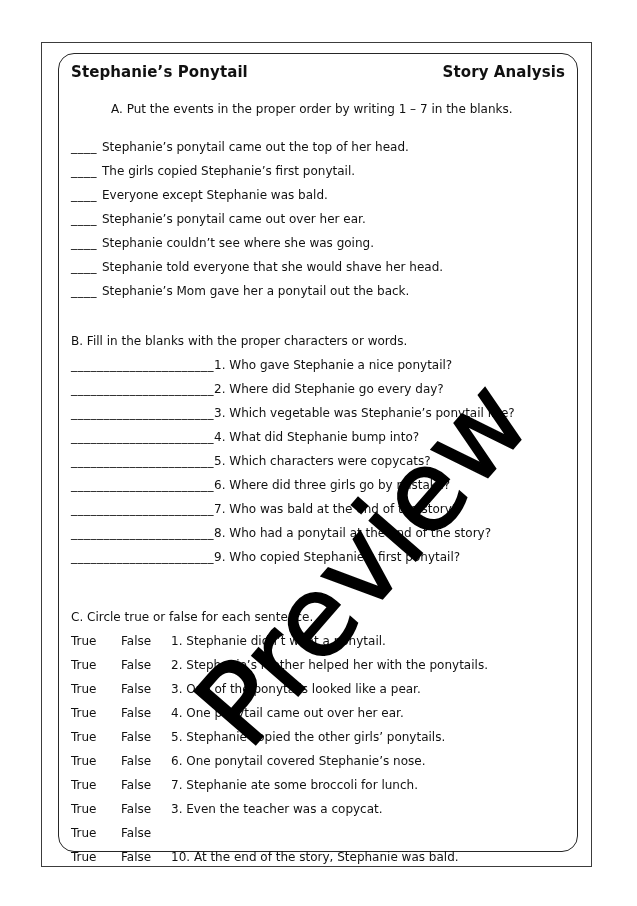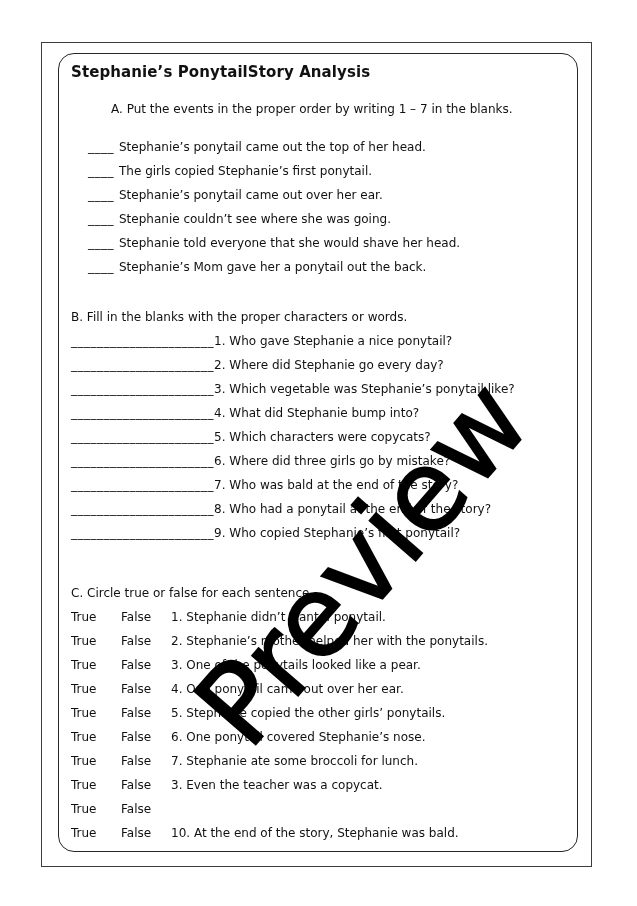--- a/index.html
+++ b/index.html
@@ -32,20 +32,21 @@
     width: 520px;
     height: 799px;
     border: 1.6px solid #262626;
     border-radius: 16px;
     box-sizing: border-box;
     padding: 5px 12px 0 12px;
     background: #ffffff;
   }
   .header-row {
     display: flex;
+    justify-content: space-between;
     align-items: baseline;
     font-size: 15px;
     font-weight: bold;
     line-height: 23px;
     margin-top: 2px;
     letter-spacing: 0.1px;
   }
   .sec-a-heading {
     font-size: 12px;
     line-height: 24px;
@@ -56,21 +57,20 @@
   .order-row {
     font-size: 12px;
     line-height: 24px;
     white-space: nowrap;
   }
   .blank {
     letter-spacing: 0.5px;
   }
   .order-row .blank {
     margin-right: 5px;
-    margin-left: 17px;
   }
   .sec-b {
     margin-top: 26px;
   }
   .sec-b-heading {
     font-size: 12px;
     line-height: 24px;
   }
   .fill-row {
     font-size: 12px;
@@ -126,20 +126,23 @@
 
     <div class="sec-a">
       <div class="sec-a-heading">A. Put the events in the proper order by writing 1 – 7 in the blanks.</div>
       <div class="order-row">
         <span class="blank">____</span><span>Stephanie’s ponytail came out the top of her head.</span>
       </div>
       <div class="order-row">
         <span class="blank">____</span><span>The girls copied Stephanie’s first ponytail.</span>
       </div>
       <div class="order-row">
+        <span class="blank">____</span><span>Everyone except Stephanie was bald.</span>
+      </div>
+      <div class="order-row">
         <span class="blank">____</span><span>Stephanie’s ponytail came out over her ear.</span>
       </div>
       <div class="order-row">
         <span class="blank">____</span><span>Stephanie couldn’t see where she was going.</span>
       </div>
       <div class="order-row">
         <span class="blank">____</span><span>Stephanie told everyone that she would shave her head.</span>
       </div>
       <div class="order-row">
         <span class="blank">____</span><span>Stephanie’s Mom gave her a ponytail out the back.</span>

